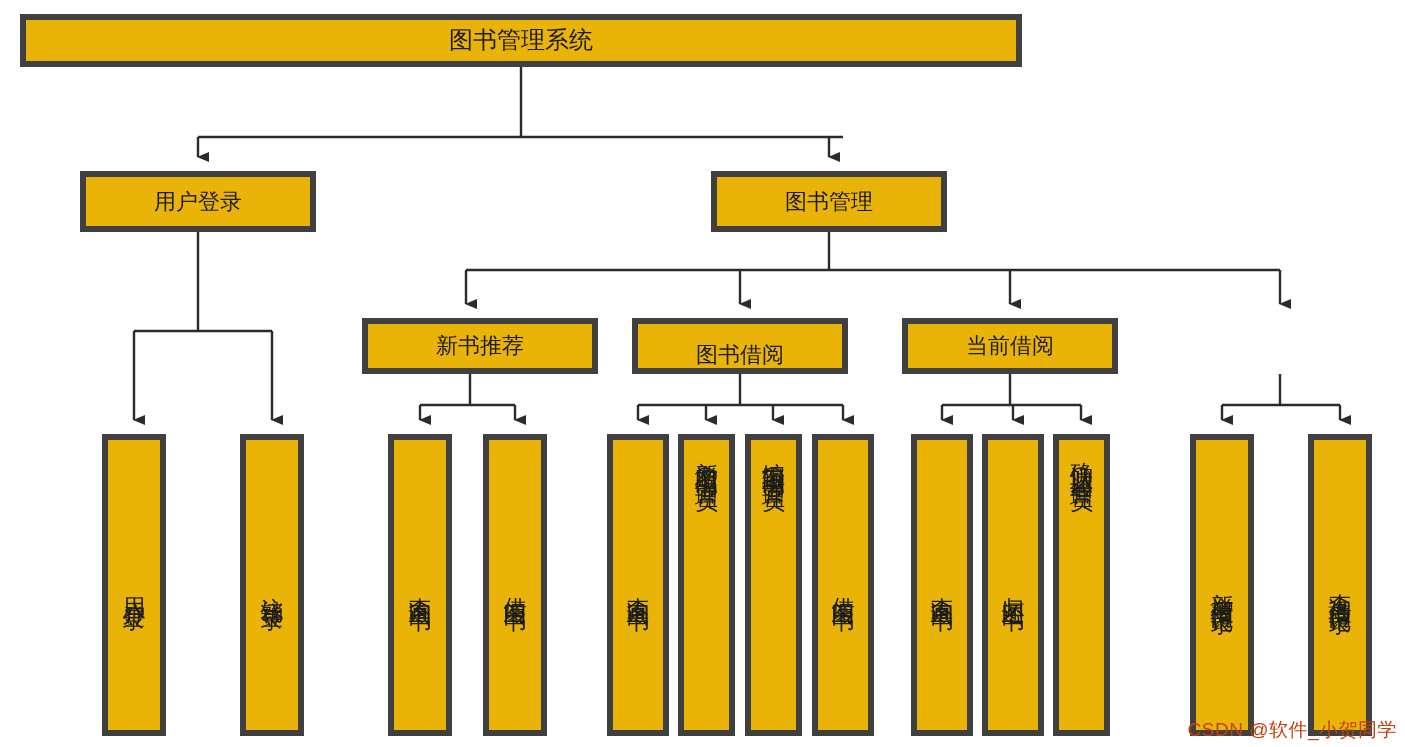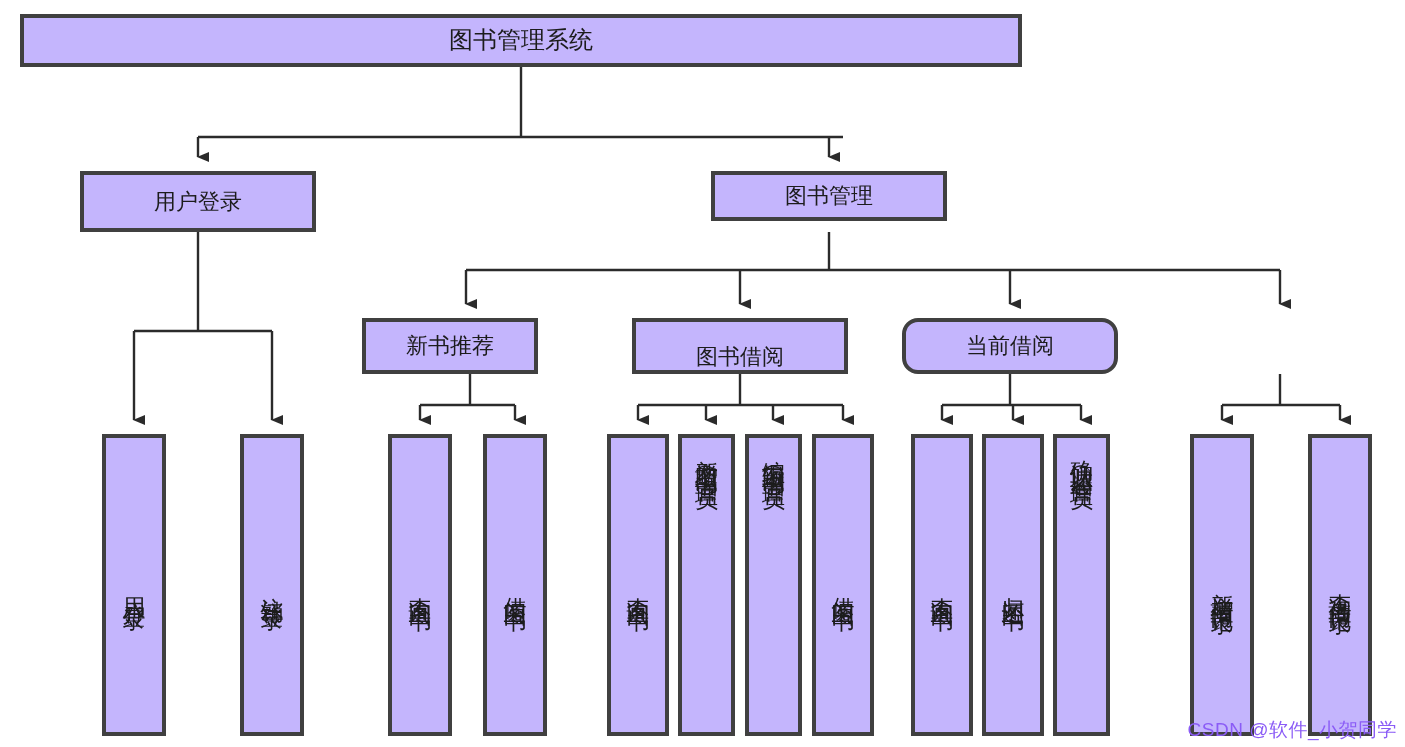--- a/index.html
+++ b/index.html
@@ -25,22 +25,22 @@
     top: 0;
     width: 1405px;
     height: 747px;
     pointer-events: none;
   }
 
   
   .node {
     position: absolute;
     box-sizing: border-box;
-    border: 4px solid #404040;
-    background: #c4b5fd;
+    border: 6px solid #404040;
+    background: #eab308;
     display: flex;
     align-items: center;
     justify-content: center;
     color: #1c1c1c;
   }
   .node .lbl {
     display: block;
     text-align: center;
     line-height: 1.18;
   }
@@ -73,21 +73,21 @@
   .node.leaf.center {
     align-items: center;
   }
 
   
   #watermark {
     position: absolute;
     right: 8px;
     bottom: 4px;
     font-size: 19px;
-    color: #8b5cf6;
+    color: #c2410c;
     white-space: nowrap;
     letter-spacing: 0.5px;
   }
 </style>
 </head>
 <body>
 
 <div id="canvas">
 
   <svg id="wires" viewBox="0 0 1405 747" width="1405" height="747" xmlns="http://www.w3.org/2000/svg">
@@ -141,31 +141,31 @@
     </g>
   </svg>
 
   <div class="node root" style="left: 20px; top: 14px; width: 1002px; height: 53px;">
     <span class="lbl">图书管理系统</span>
   </div>
 
   <div class="node branch" style="left: 80px; top: 171px; width: 236px; height: 61px;">
     <span class="lbl">用户登录</span>
   </div>
-  <div class="node branch" style="left: 711px; top: 171px; width: 236px; height: 50px;">
+  <div class="node branch" style="left: 711px; top: 171px; width: 236px; height: 61px;">
     <span class="lbl">图书管理</span>
   </div>
 
-  <div class="node branch" style="left: 362px; top: 318px; width: 176px; height: 56px;">
+  <div class="node branch" style="left: 362px; top: 318px; width: 236px; height: 56px;">
     <span class="lbl">新书推荐</span>
   </div>
   <div class="node branch" style="left: 632px; top: 318px; width: 216px; height: 56px; align-items: flex-end;">
     <span class="lbl">图书借阅</span>
   </div>
-  <div class="node branch" style="left: 902px; top: 318px; width: 216px; height: 56px; border-radius: 16px;">
+  <div class="node branch" style="left: 902px; top: 318px; width: 216px; height: 56px;">
     <span class="lbl">当前借阅</span>
   </div>
 
   <div class="node leaf center" style="left: 102px; top: 434px; width: 64px; height: 302px;">
     <span class="lbl">用户登录</span>
   </div>
   <div class="node leaf center" style="left: 240px; top: 434px; width: 64px; height: 302px;">
     <span class="lbl">注销登录</span>
   </div>
   <div class="node leaf center" style="left: 388px; top: 434px; width: 64px; height: 302px;">

